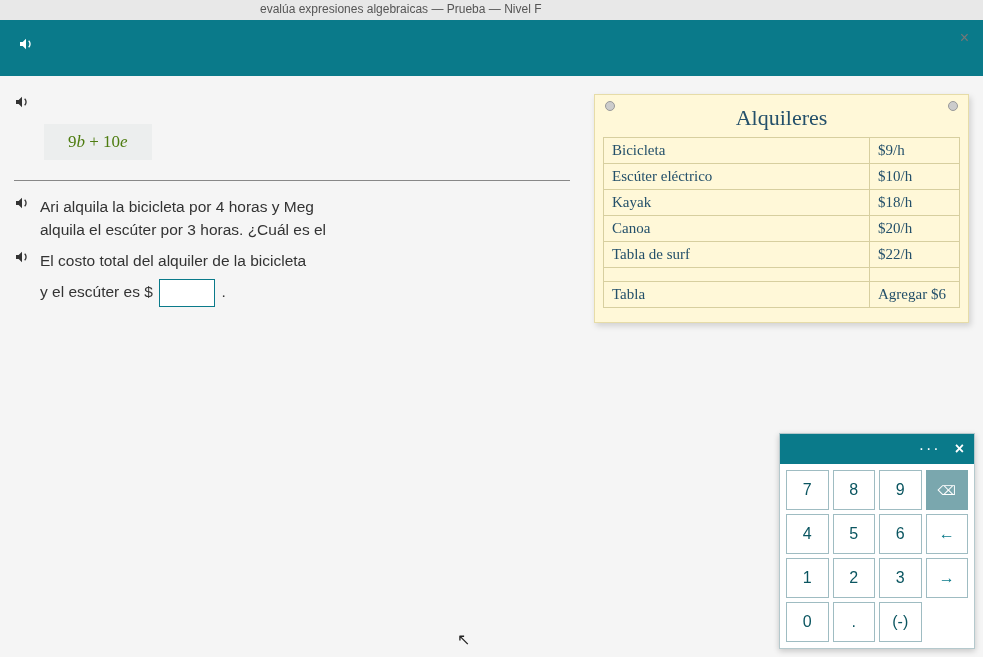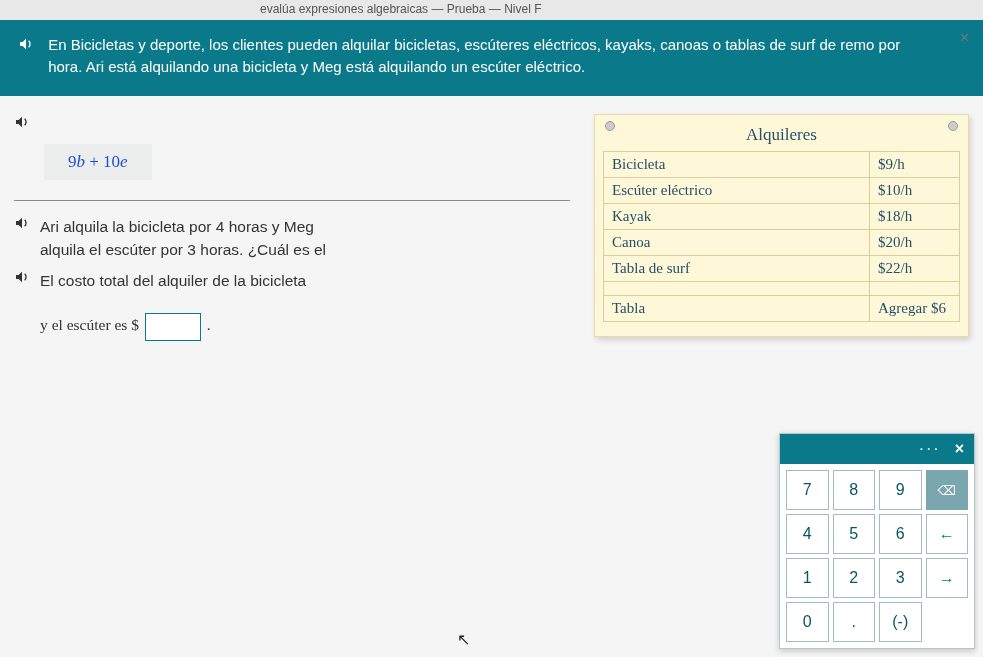--- a/index.html
+++ b/index.html
@@ -61,23 +61,23 @@
   .qspeaker { width:26px; flex:0 0 26px; }
   .qspeaker svg { width:16px;height:16px; fill:#333;}
   .qtext { font-size: 15.5px; line-height:1.5; color:#333; }
   .expr-box {
     background:#eceeee;
     display:inline-block;
     padding: 8px 24px;
     margin: 10px 0 0 30px;
     font-family: "Times New Roman", serif;
     font-size: 17px;
-    color:#1d4ed8;
-  }
-  .answer-line { font-size:15.5px; line-height:1.7; margin-left:26px; margin-top:20px;font-family:Liberation Serif, serif;}
+    color:#4d7c0f;
+  }
+  .answer-line { font-size:15.5px; line-height:1.7; margin-left:26px; margin-top:6px;}
   .ans-input {
     display:inline-block;
     width:56px;
     height:28px;
     border:1.5px solid #0a7a8a;
     background:#fff;
     vertical-align: middle;
     margin: 0 2px;
   }
   
@@ -86,21 +86,21 @@
     border:1px solid #e6dca8;
     box-shadow: 2px 3px 6px rgba(0,0,0,.15);
     padding: 10px 8px 14px 8px;
     font-family: "Comic Sans MS", "Segoe Script", cursive;
     color:#24506a;
     position:relative;
   }
   .note h3 {
     text-align:center;
     font-weight:normal;
-    font-size:17px;
+    font-size:22px;
     margin-bottom:6px;
   }
   .note table { width:100%; border-collapse: collapse; font-size:15px;}
   .note td { border:1px solid #d7cf9f; padding:4px 8px; }
   .note td:last-child { text-align:left; width:90px;}
   .note .gaprow td { height:14px; }
   .pin {
     position:absolute;
     width:10px;height:10px;border-radius:50%;
     background:#ccc;border:1px solid #999;
@@ -165,21 +165,20 @@
   <span>evalúa expresiones algebraicas — Prueba — Nivel F</span>
 </div>
 
 <div class="context-banner">
   <span class="speaker">
     <svg viewBox="0 0 24 24" fill="#fff">
         <path d="M3 9v6h4l5 5V4L7 9H3z"></path>
         <path d="M16 7a7 7 0 0 1 0 10" stroke="#fff" fill="none" stroke-width="2"></path>
       </svg>
   </span>
-  <span class="context-text">En Bicicletas y deporte, los clientes pueden alquilar bicicletas, escúteres eléctricos, kayaks, canoas o tablas de surf de remo por hora. Ari está alquilando una bicicleta y Meg está alquilando un escúter eléctrico.</span>
   <span class="close-x">×</span>
 </div>
 
 <div class="main">
   <div class="leftcol">
 
     <div class="qblock">
       <div class="qrow">
         <div class="qspeaker">
           <svg viewBox="0 0 24 24">

